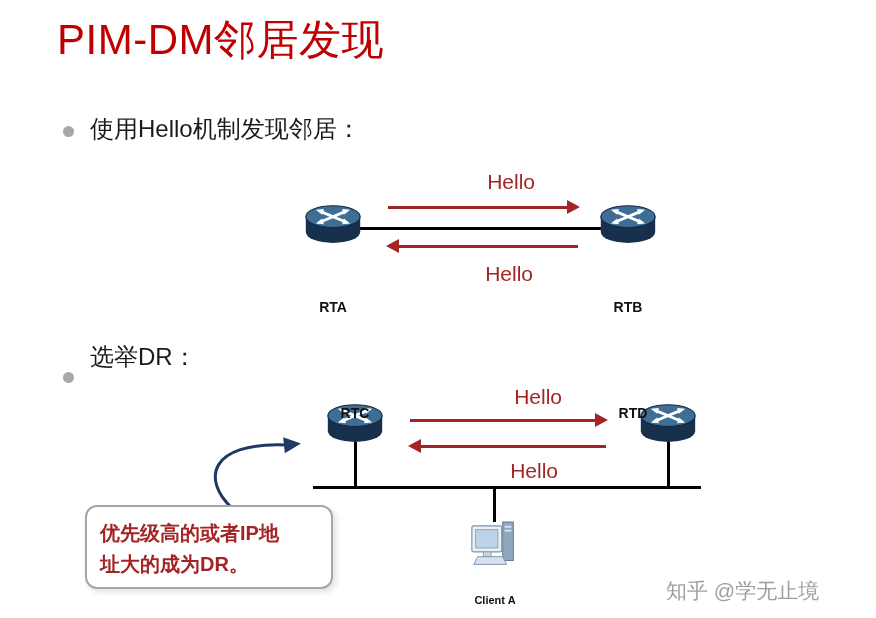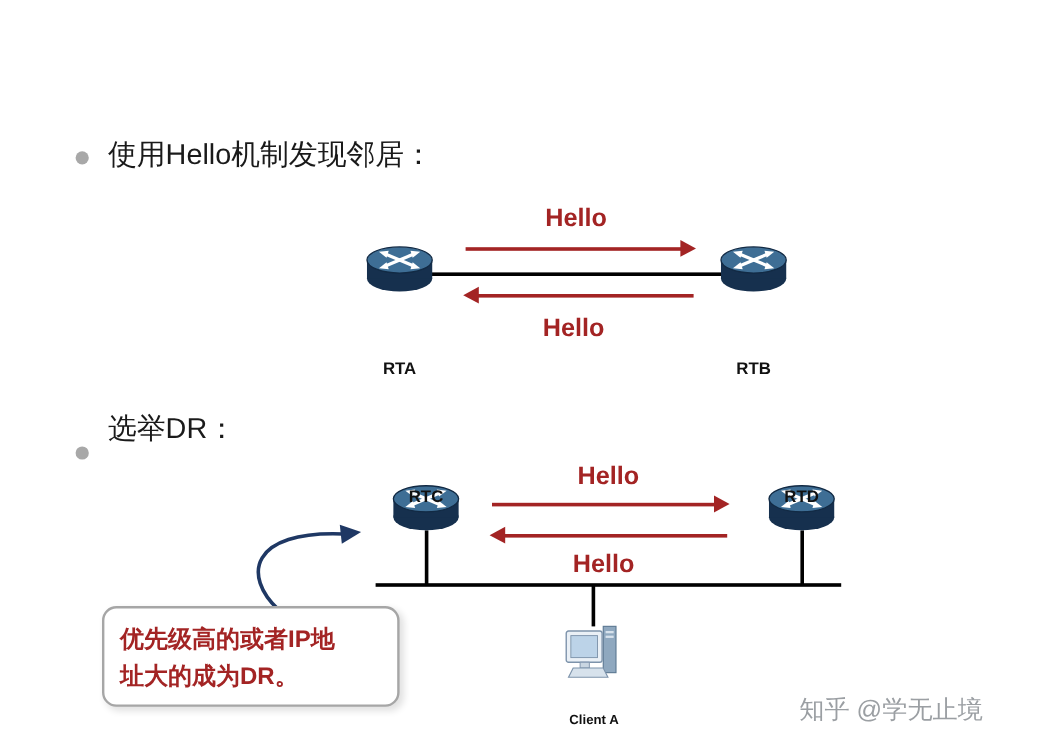--- a/index.html
+++ b/index.html
@@ -67,25 +67,24 @@
     left: -12px;
     top: -6px;
     width: 0; height: 0;
     border-right: 13px solid var(--accent-red, #A32424);
     border-top: 7.5px solid transparent;
     border-bottom: 7.5px solid transparent;
   }
   .hello {
     position: absolute;
     width: 110px;
-    text-align: center;
+    text-align: right;
     font-size: 21px;
     color: var(--accent-red, #A32424);
     z-index: 3;
-    font-weight: bold;
   }
   .callout {
     position: absolute;
     left: 85px;
     top: 505px;
     width: 248px;
     height: 84px;
     background: #ffffff;
     border: 2px solid var(--callout-border, #A6A6A6);
     border-radius: 12px;
@@ -148,20 +147,21 @@
       <rect x="4" y="8" width="31" height="27" rx="2" fill="#EAF0F6" stroke="#7D93AB" stroke-width="1.2"></rect>
       <rect x="8" y="12" width="23" height="19" fill="#BCD3E8" stroke="#7D93AB" stroke-width="0.8"></rect>
       <path d="M16 35 h8 v5 h-8 z" fill="#C9D6E2" stroke="#7D93AB" stroke-width="0.8"></path>
       <path d="M10 40 h26 l4 8 h-34 z" fill="#D7E2EC" stroke="#7D93AB" stroke-width="1"></path>
     </g>
   </defs>
 </svg>
 
 <div class="slide">
 
+  <h1 class="title">PIM-DM邻居发现</h1>
 
   <span class="dot" style="left:63px; top:126px;"></span>
   <span class="bullet-text" style="left:90px; top:113px;">使用Hello机制发现邻居：</span>
 
   <div class="line" style="left:333px; top:227px; width:295px; height:3px;"></div>
 
   <div class="router" style="left:304px; top:201px;">
     <svg viewBox="0 0 64 46" width="58" height="44">
         <use href="#router-sym"></use>
       </svg>
@@ -178,21 +178,21 @@
   <div class="arrow right" style="left:388px; top:206px; width:180px;"></div>
   <span class="hello" style="left:425px; top:170px;">Hello</span>
 
   <div class="arrow left" style="left:398px; top:245px; width:180px;"></div>
   <span class="hello" style="left:423px; top:262px;">Hello</span>
 
   <span class="dot" style="left:63px; top:372px;"></span>
   <span class="bullet-text" style="left:90px; top:341px;">选举DR：</span>
 
   <span class="rlabel" style="left:325px; top:374px;">RTC</span>
-  <span class="rlabel" style="left:638px; top:374px;text-align:center;">RTD</span>
+  <span class="rlabel" style="left:603px; top:374px;text-align:center;">RTD</span>
 
   <div class="router" style="left:326px; top:400px;">
     <svg viewBox="0 0 64 46" width="58" height="44">
         <use href="#router-sym"></use>
       </svg>
   </div>
   <div class="router" style="left:639px; top:400px;">
     <svg viewBox="0 0 64 46" width="58" height="44">
         <use href="#router-sym"></use>
       </svg>

